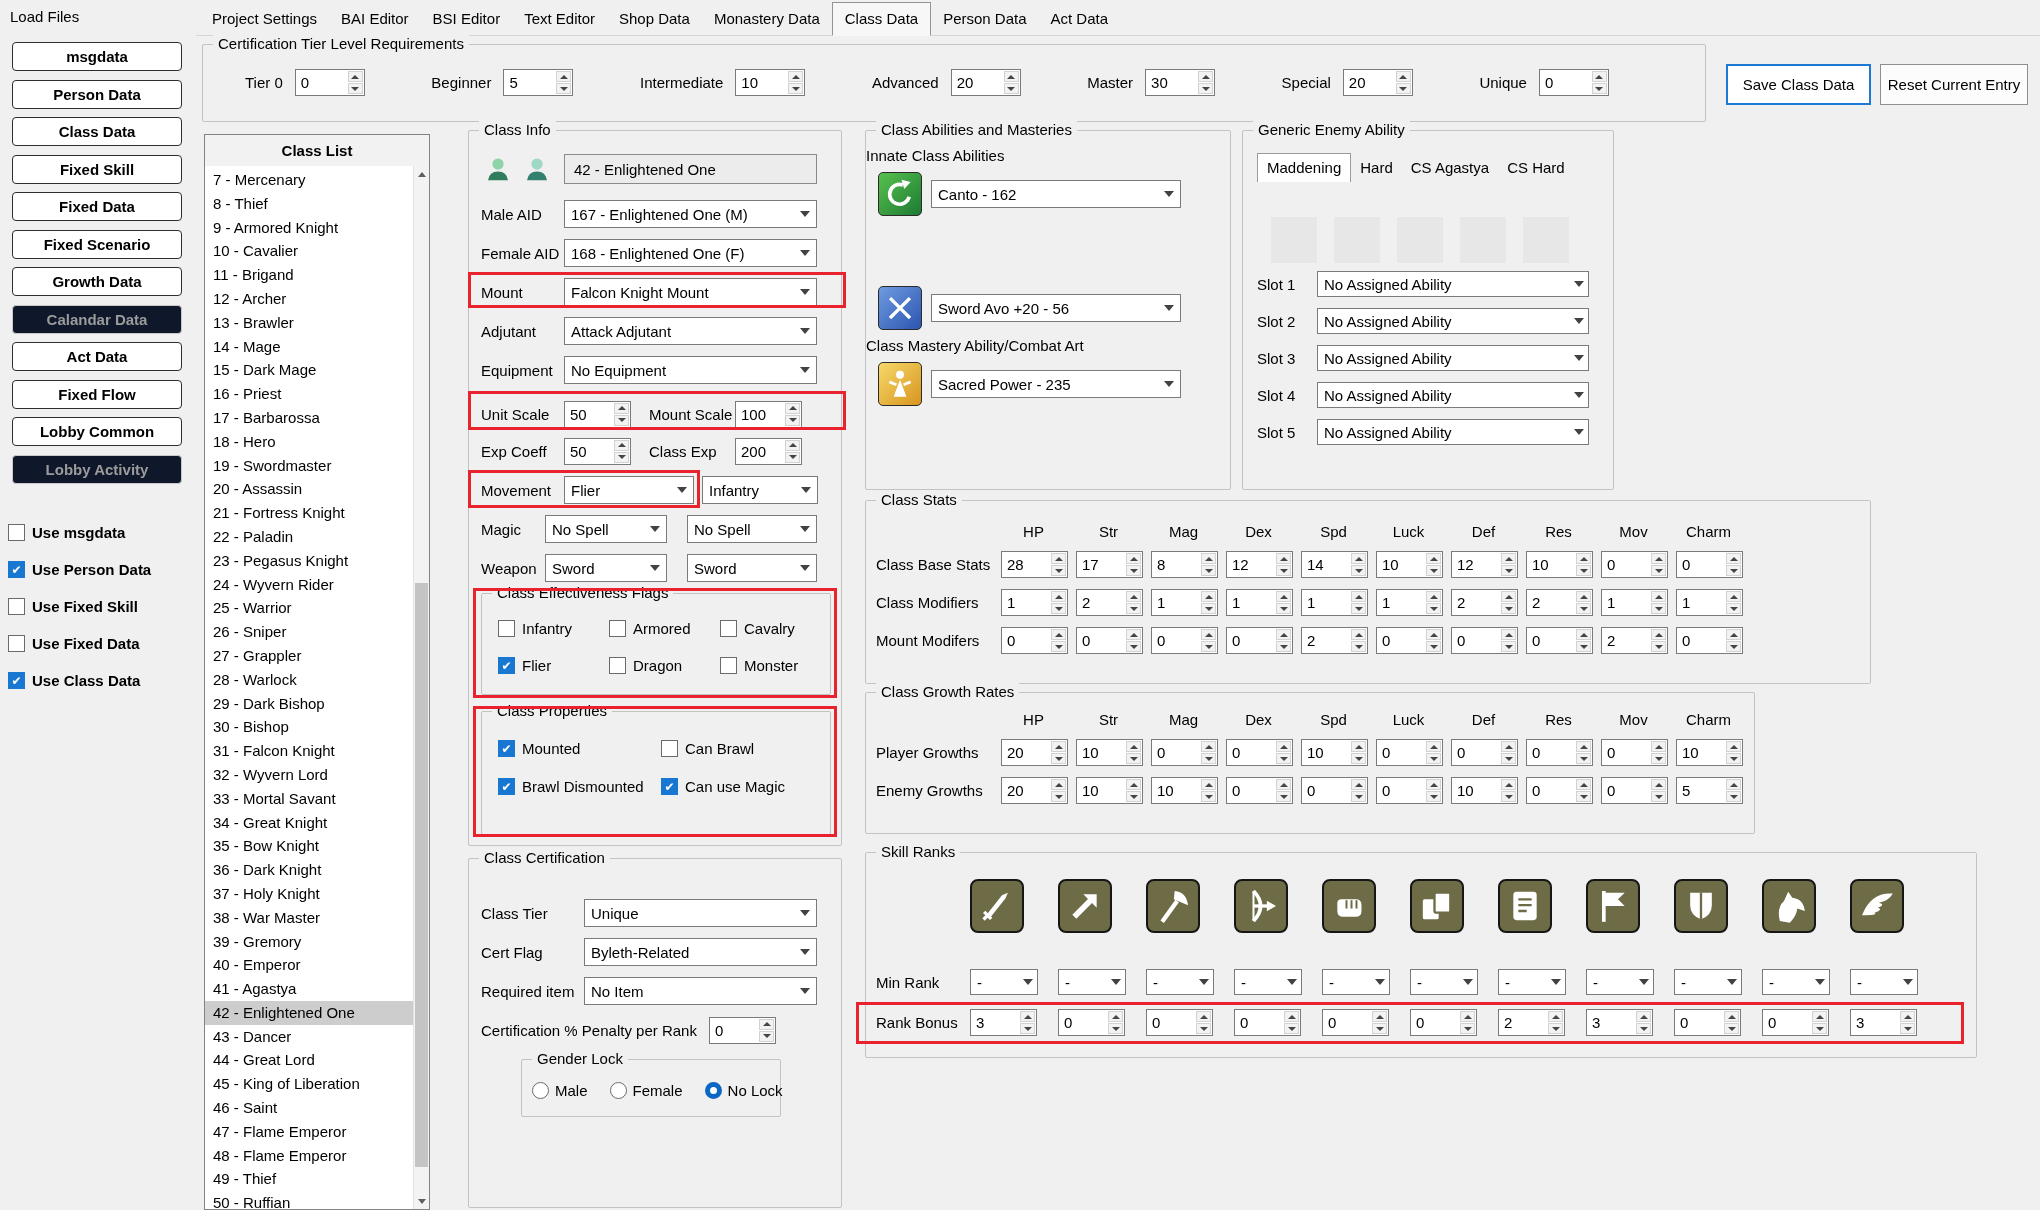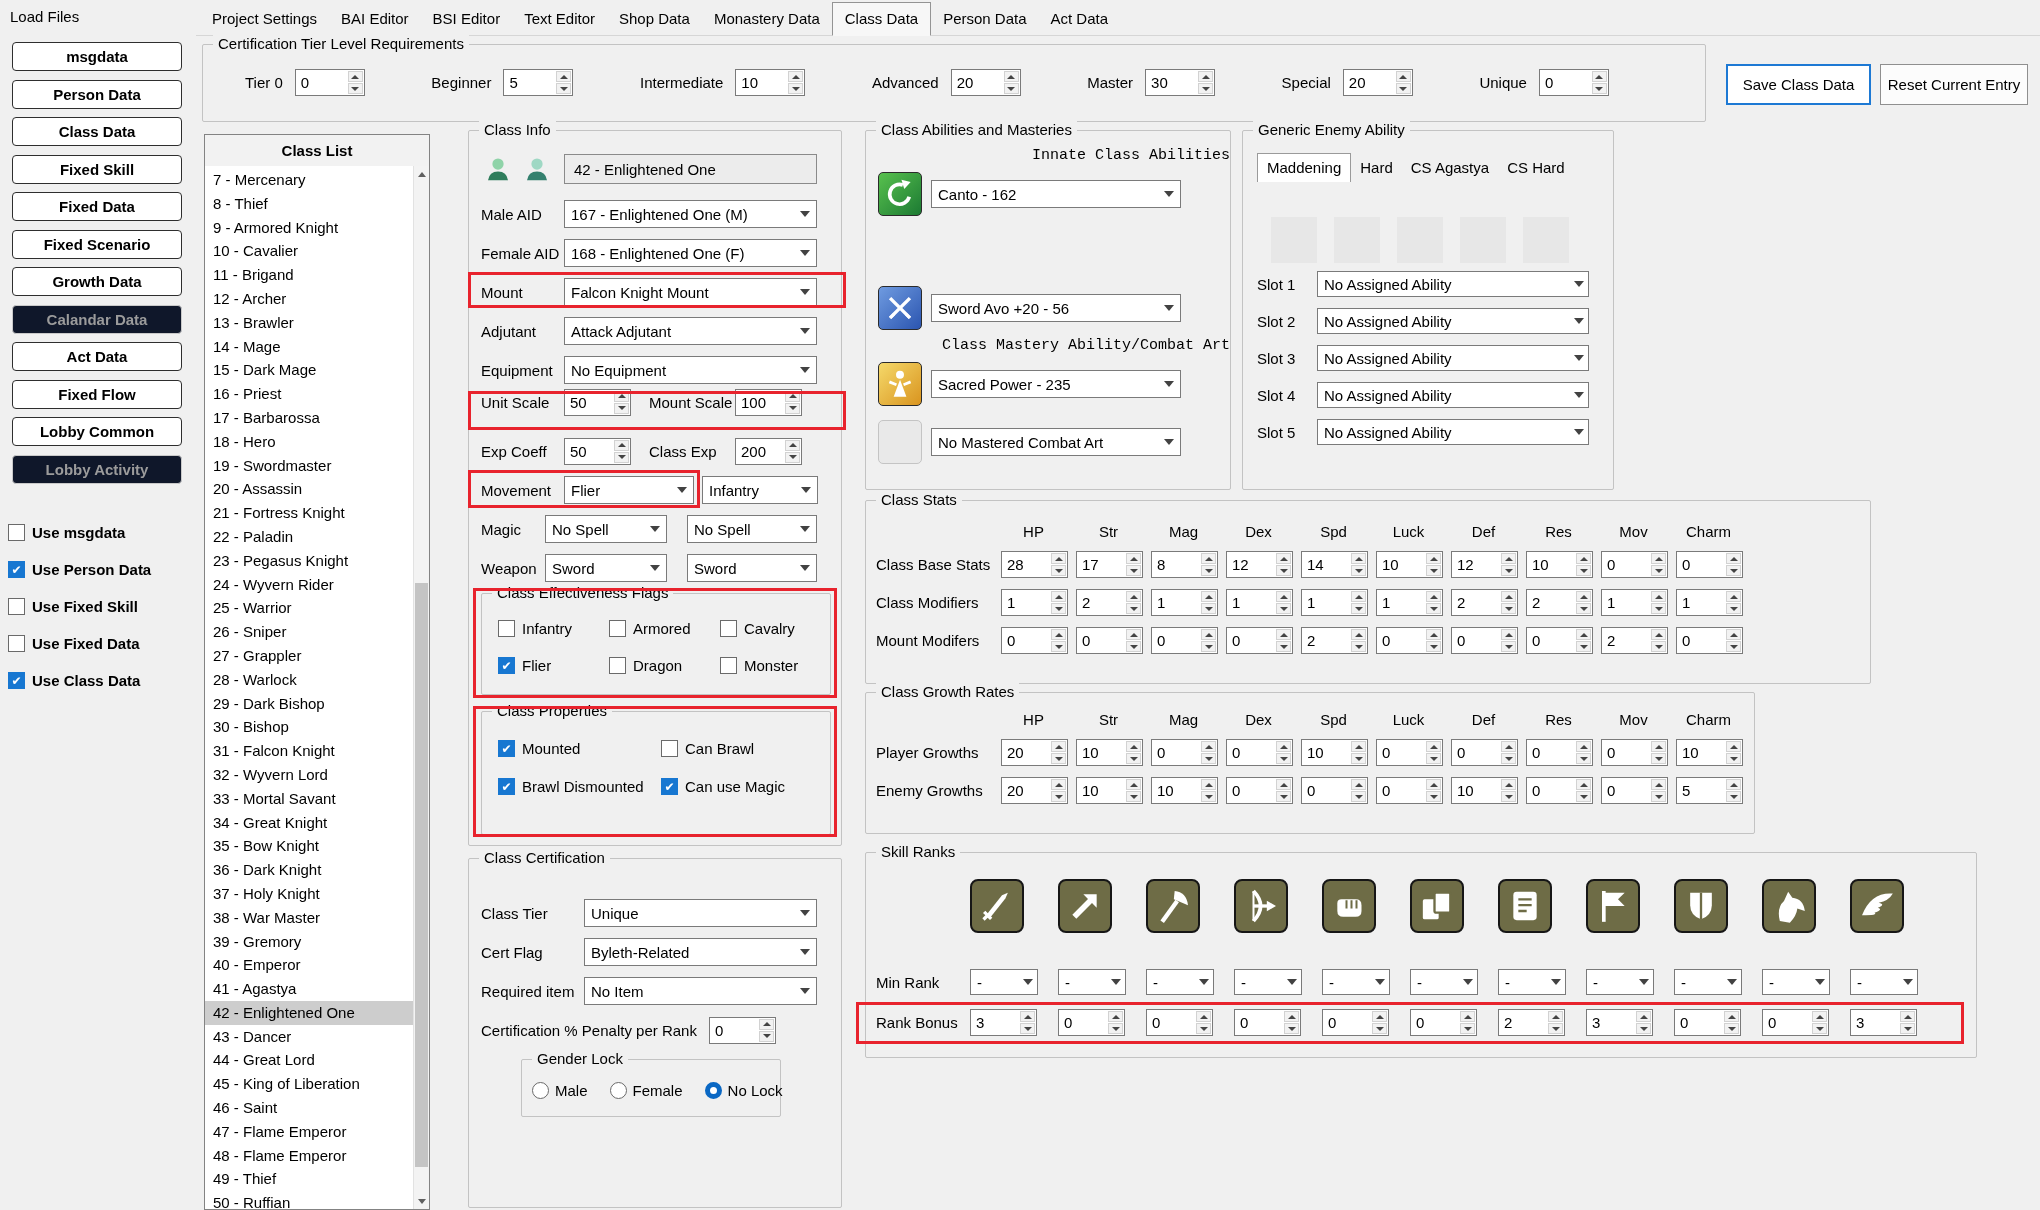--- a/index.html
+++ b/index.html
@@ -81,21 +81,21 @@
 
   
   .ci-row { position:absolute; left:12px; right:12px; height:28px; display:flex; align-items:center; }
   .ci-label { flex:none; white-space:nowrap; }
   .textbox-ro { background:#ececec; border:1px solid #8a8a8a; display:flex; align-items:center; padding-left:9px; }
 
   .flags-grid { position:absolute; left:16px; top:26px; display:grid; grid-template-columns:111px 111px 111px; row-gap:20px; }
   .props-grid { position:absolute; left:16px; top:28px; display:grid; grid-template-columns:163px 140px; row-gap:21px; }
 
   
-  .center-sub { position:absolute; left:0; right:0; text-align:right;font-family:Liberation Mono, monospace; }
+  .center-sub { position:absolute; left:0; right:0; text-align:left; }
   .ab-row { position:absolute; left:12px; height:46px; display:flex; align-items:center; gap:9px; }
   .ability-icon { width:44px; height:44px; flex:none; border:1px solid #2b2b2b; border-radius:5px;
                   display:flex; align-items:center; justify-content:center; }
   .ability-icon svg { width:34px; height:34px; }
   .canto-bg { background:linear-gradient(135deg,#58c14e,#1c7a33); }
   .swordfaire-bg { background:linear-gradient(135deg,#54bdb2,#1d7a88); }
   .swordavo-bg { background:linear-gradient(135deg,#6f9be0,#2b55b0); }
   .sacred-bg { background:linear-gradient(135deg,#f5d96a,#d9941f); }
   .empty-bg { background:#e9e9e9; border-color:#c4c4c4; }
 
@@ -449,21 +449,21 @@
     </div>
 
     <div class="ci-row" style="top:225px">
       <span class="ci-label" style="width:83px">Equipment</span>
       <div class="combo" style="width:253px">
         <span class="combo-text">No Equipment</span>
         <span class="combo-arrow"></span>
       </div>
     </div>
 
-    <div class="ci-row" style="top:257px">
+    <div class="ci-row" style="top:269px">
       <span class="ci-label" style="width:83px">Unit Scale</span>
       <div class="numeric num-sm">
         <span class="num-text">50</span>
         <span class="spin">
             <span class="spin-b up"></span>
             <span class="spin-b dn"></span>
           </span>
       </div>
       <span class="ci-label" style="margin-left:18px;width:86px">Mount Scale</span>
       <div class="numeric num-sm">
@@ -693,27 +693,20 @@
             <path fill="#fff" d="M12 9 L7.5 21 h9 Z"></path>
             <path fill="none" stroke="#fff" stroke-width="2" d="M4.5 10.5 L9.5 12.5 M19.5 10.5 L14.5 12.5"></path>
           </svg>
       </div>
       <div class="combo" style="width:250px">
         <span class="combo-text">Sacred Power - 235</span>
         <span class="combo-arrow"></span>
       </div>
     </div>
 
-    <div class="ab-row" style="top:288px">
-      <div class="ability-icon empty-bg"></div>
-      <div class="combo" style="width:250px">
-        <span class="combo-text">No Mastered Combat Art</span>
-        <span class="combo-arrow"></span>
-      </div>
-    </div>
   </div>
 
   <div class="groupbox" style="left:1242px;top:130px;width:372px;height:360px">
     <span class="gb-legend">Generic Enemy Ability</span>
 
     <div class="ge-tabs">
 
         <div class="ge-tab active">Maddening</div>
 
         <div class="ge-tab">Hard</div>

